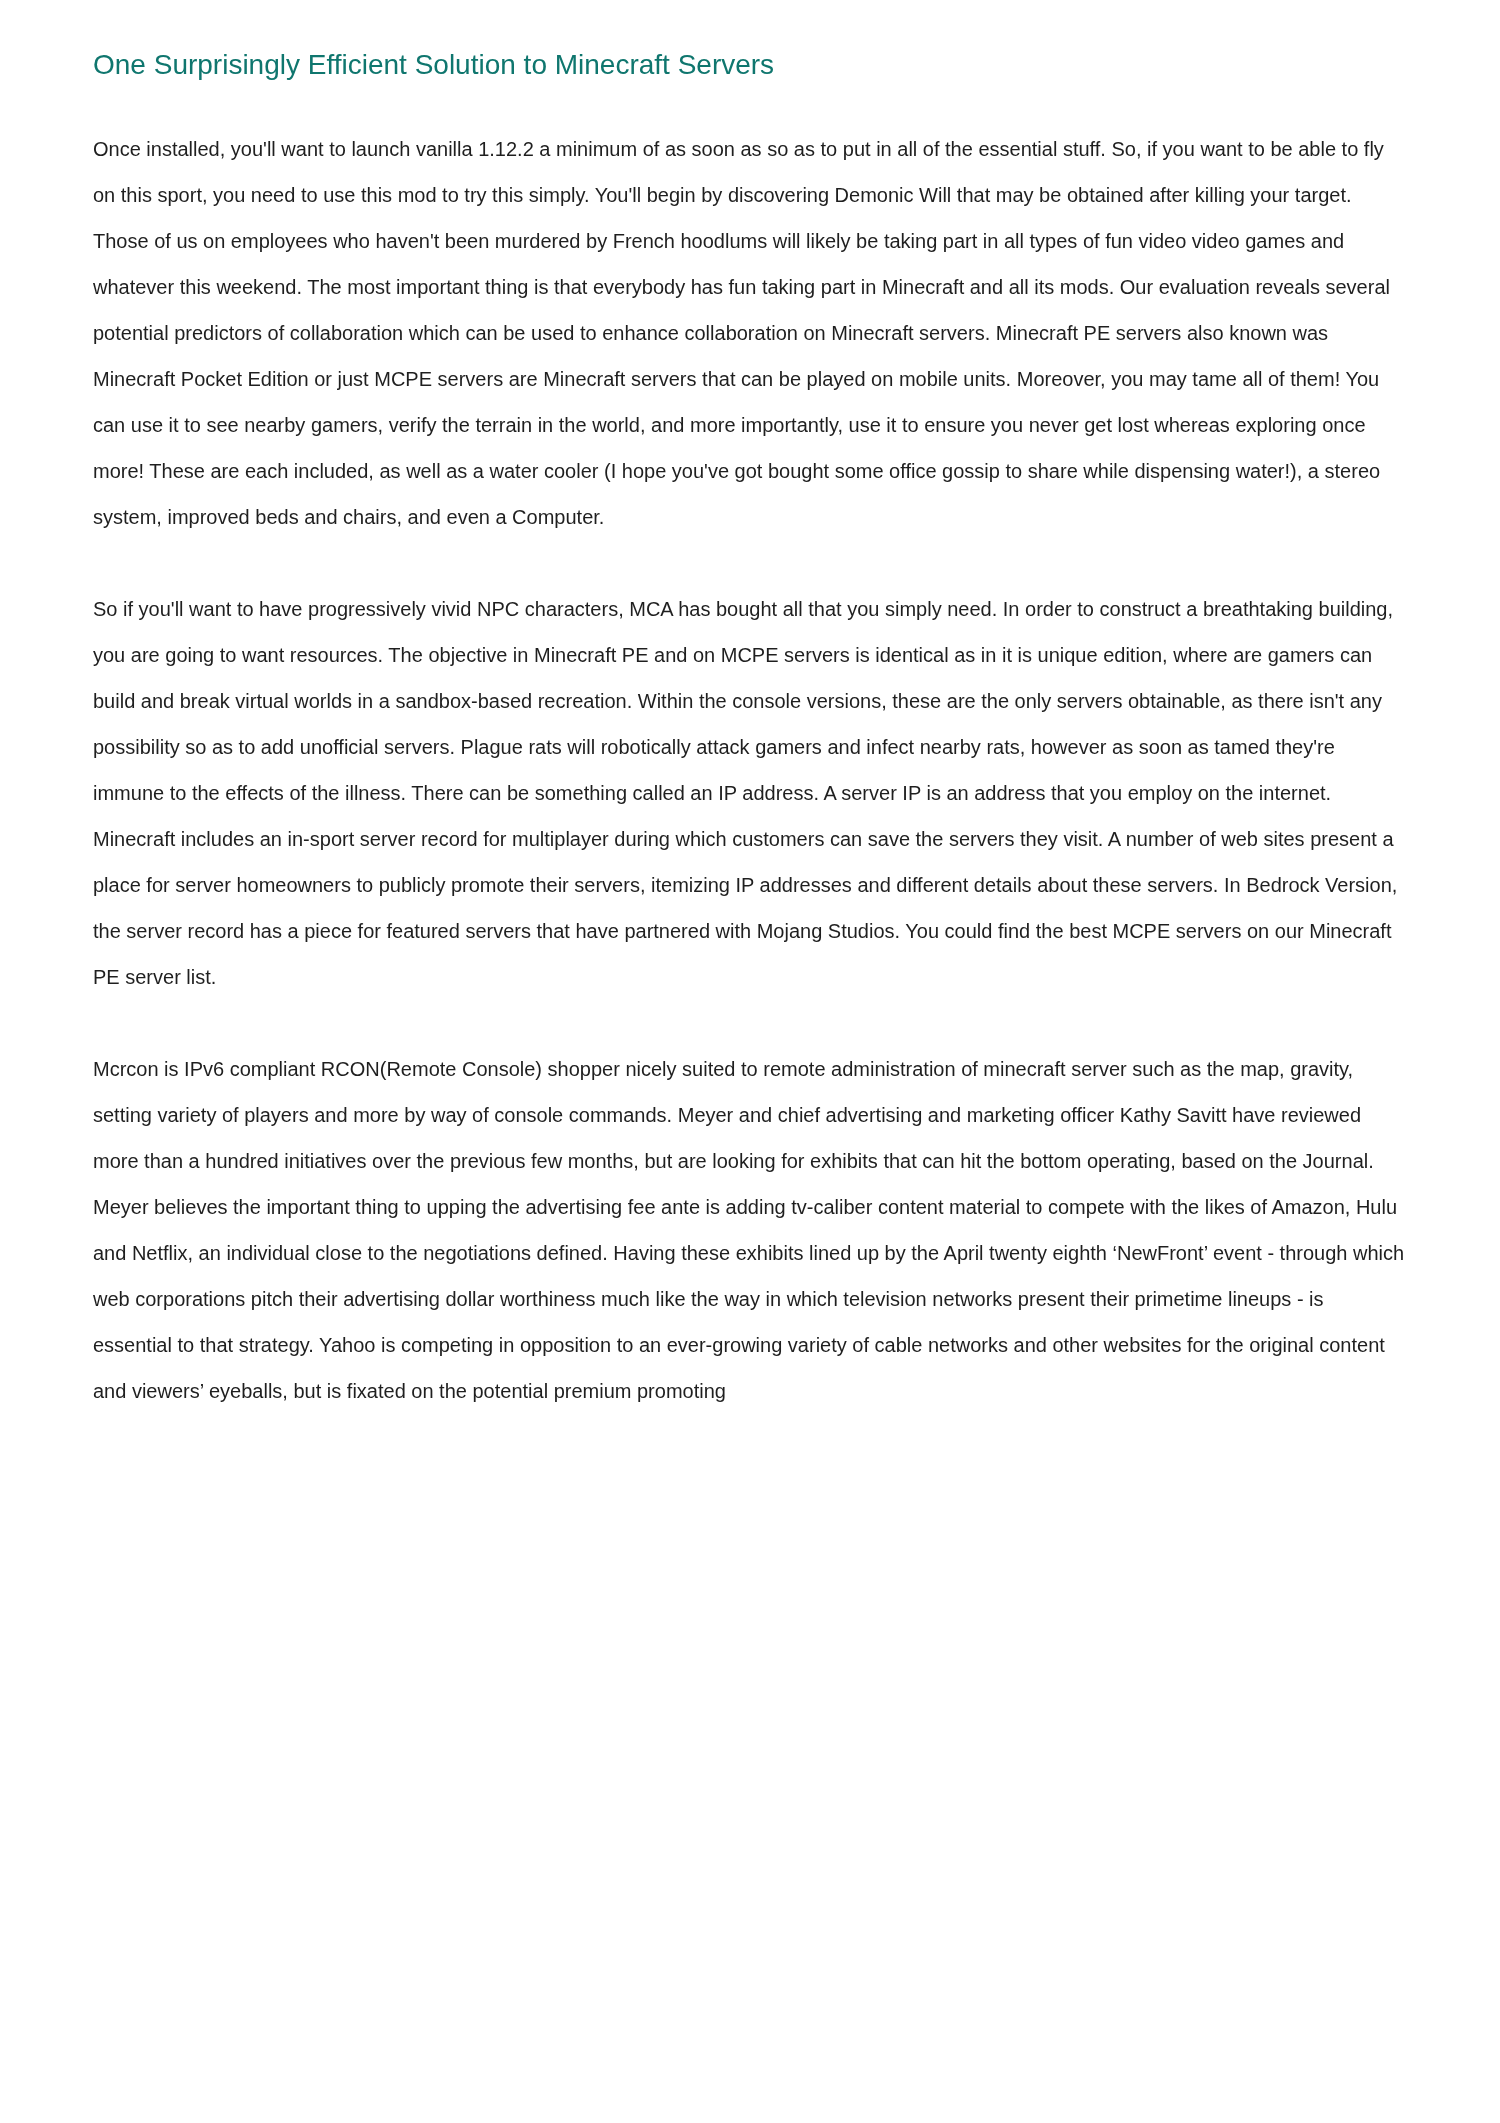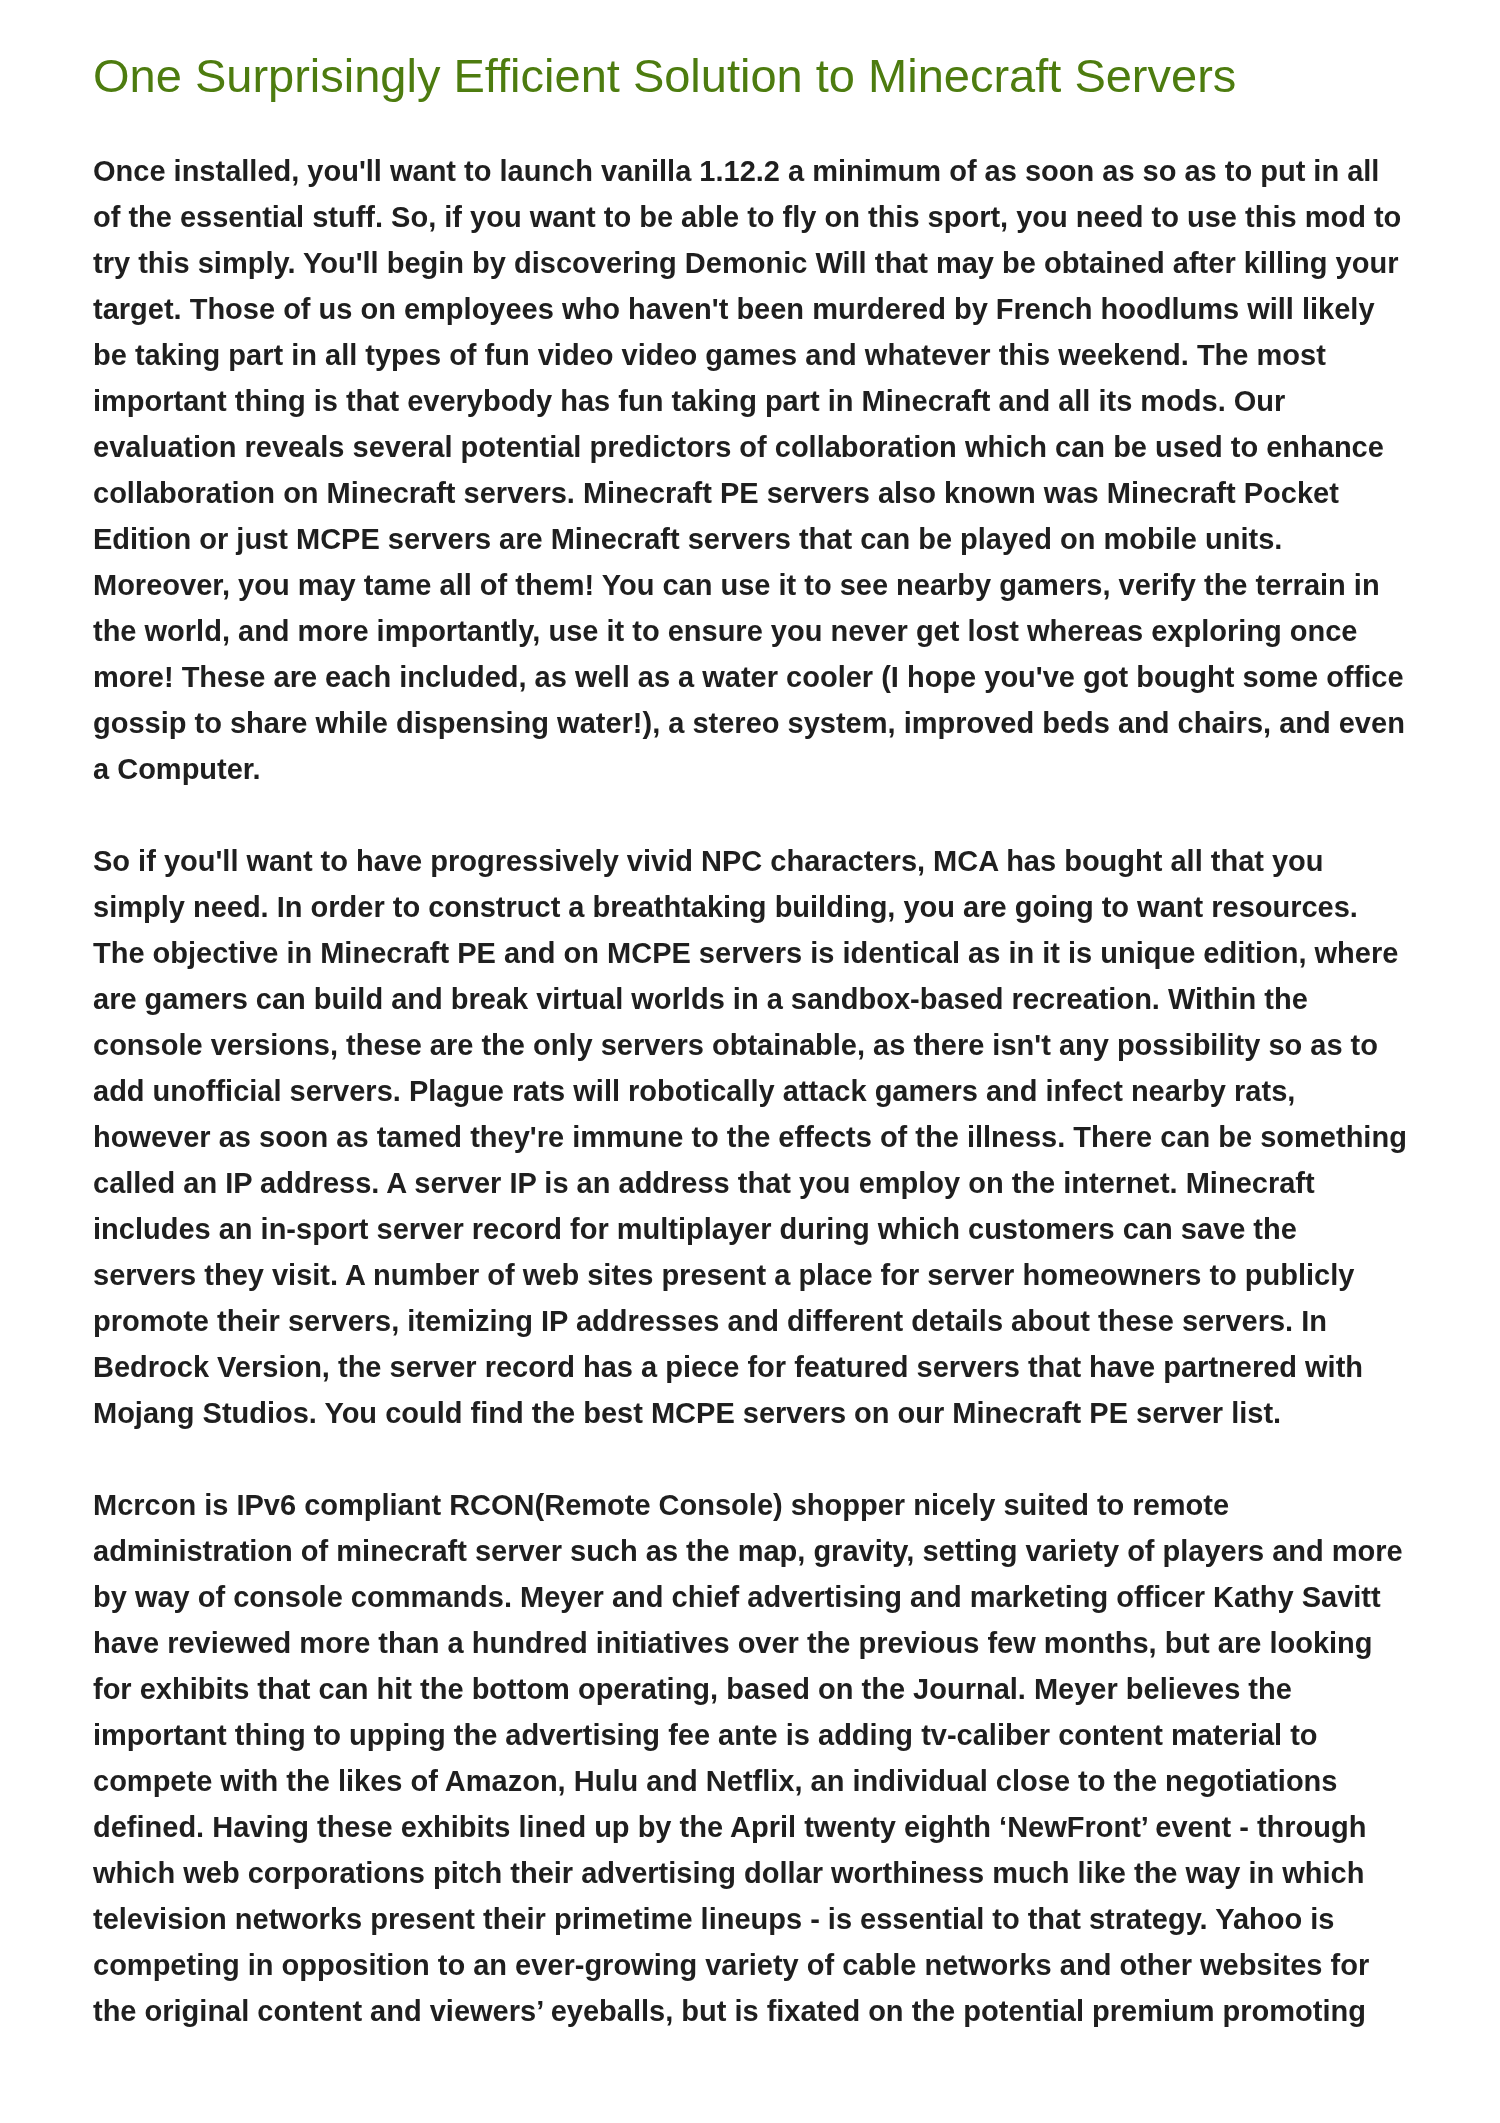--- a/index.html
+++ b/index.html
@@ -12,30 +12,30 @@
     width: 1500px;
     height: 2123px;
     box-sizing: border-box;
     padding: 48px 93px 0 93px;
     background: #ffffff;
     overflow: hidden;
     font-family: "Liberation Sans", sans-serif;
     color: #1f1f1f;
   }
   .page-title {
-    font-size: 47px;
+    font-size: 28px;
     line-height: 1.2;
     font-weight: 400;
-    color: #4d7c0f;
+    color: #0f766e;
     margin: 0 0 44px 0;
   }
   .article-paragraph {
-    font-size: 29px;
+    font-size: 20px;
     line-height: 46px;
-    font-weight: 700;
+    font-weight: 400;
     color: #1f1f1f;
     margin: 0 0 46px 0;
     text-align: left;
   }
 </style>
 </head>
 <body>
 
 <div class="page">
   <h1 class="page-title">One Surprisingly Efficient Solution to Minecraft Servers</h1>

